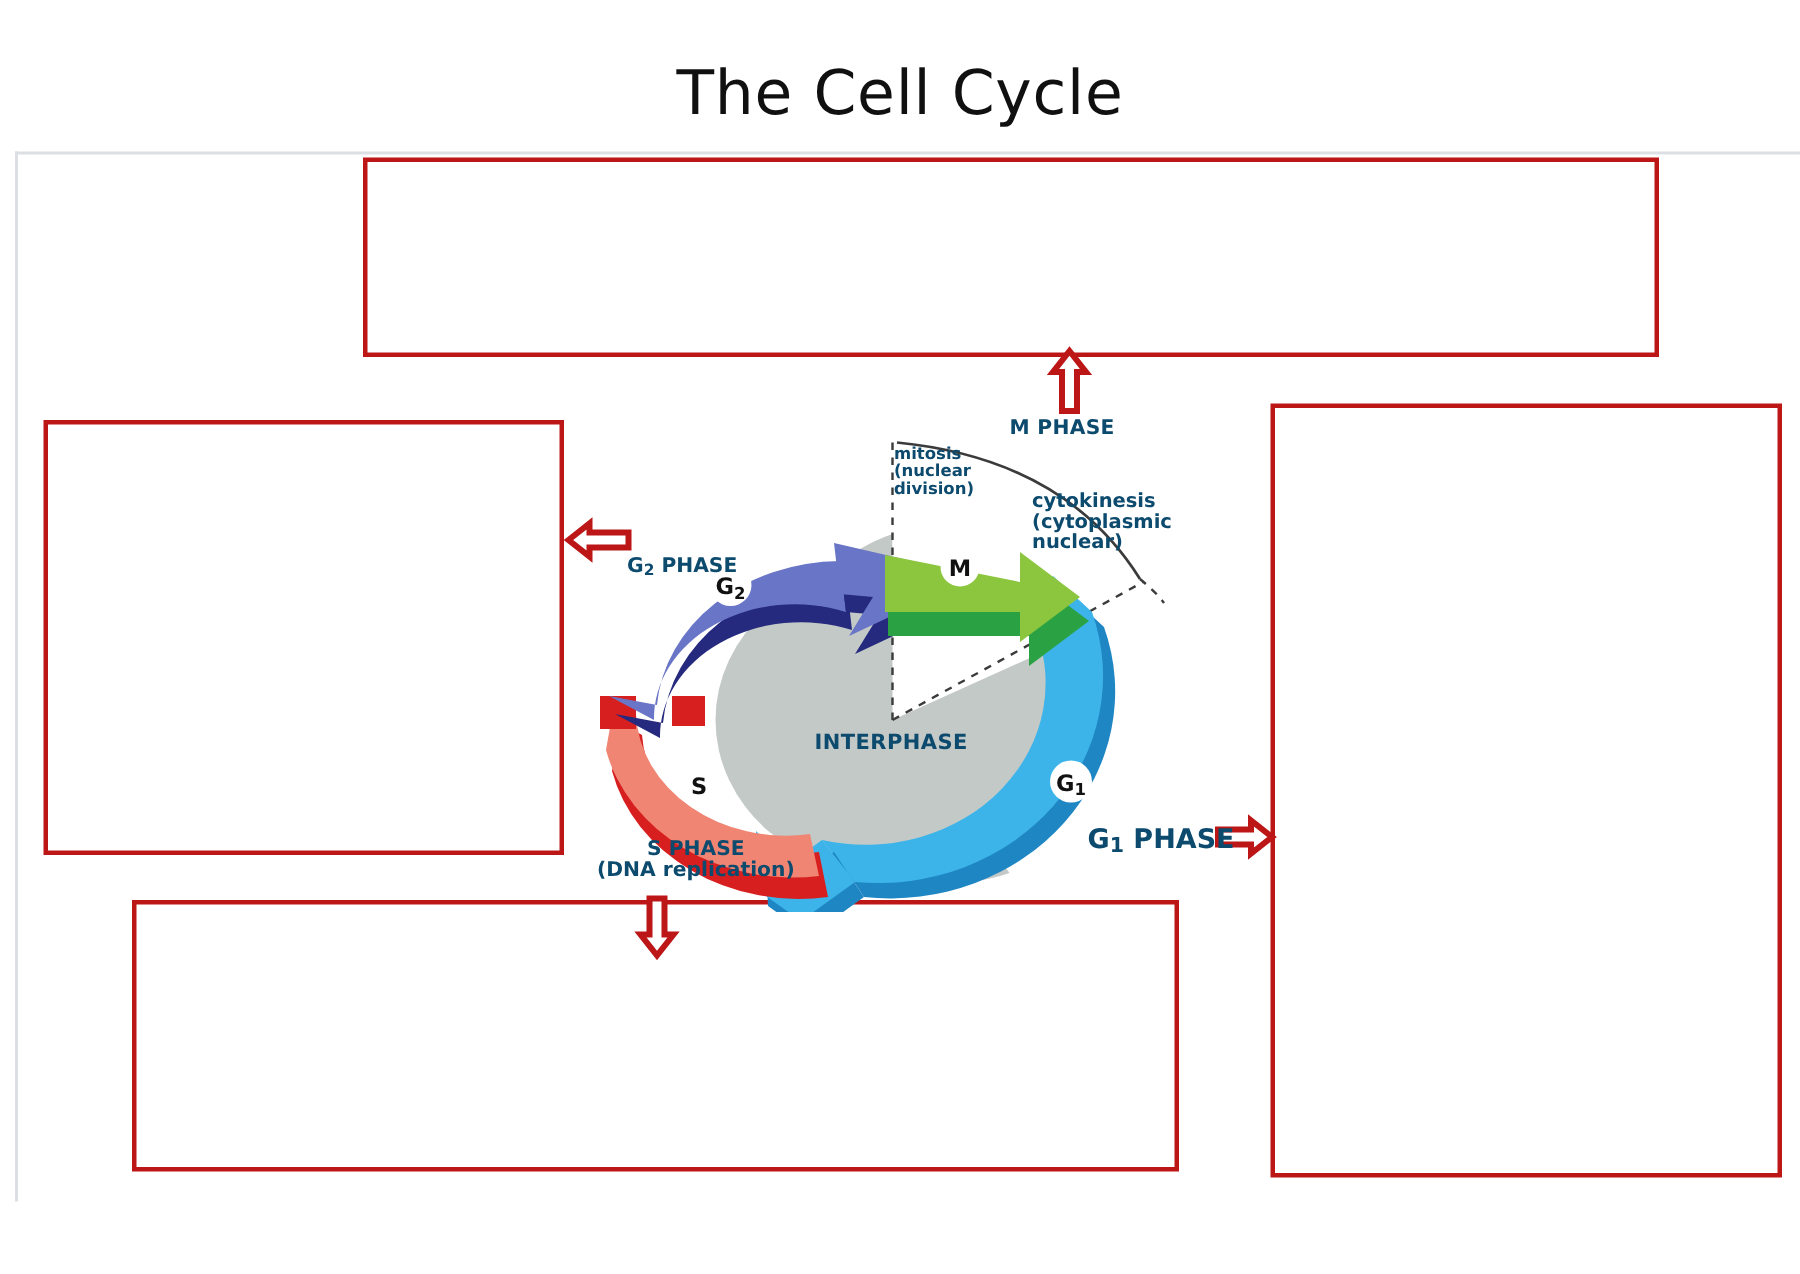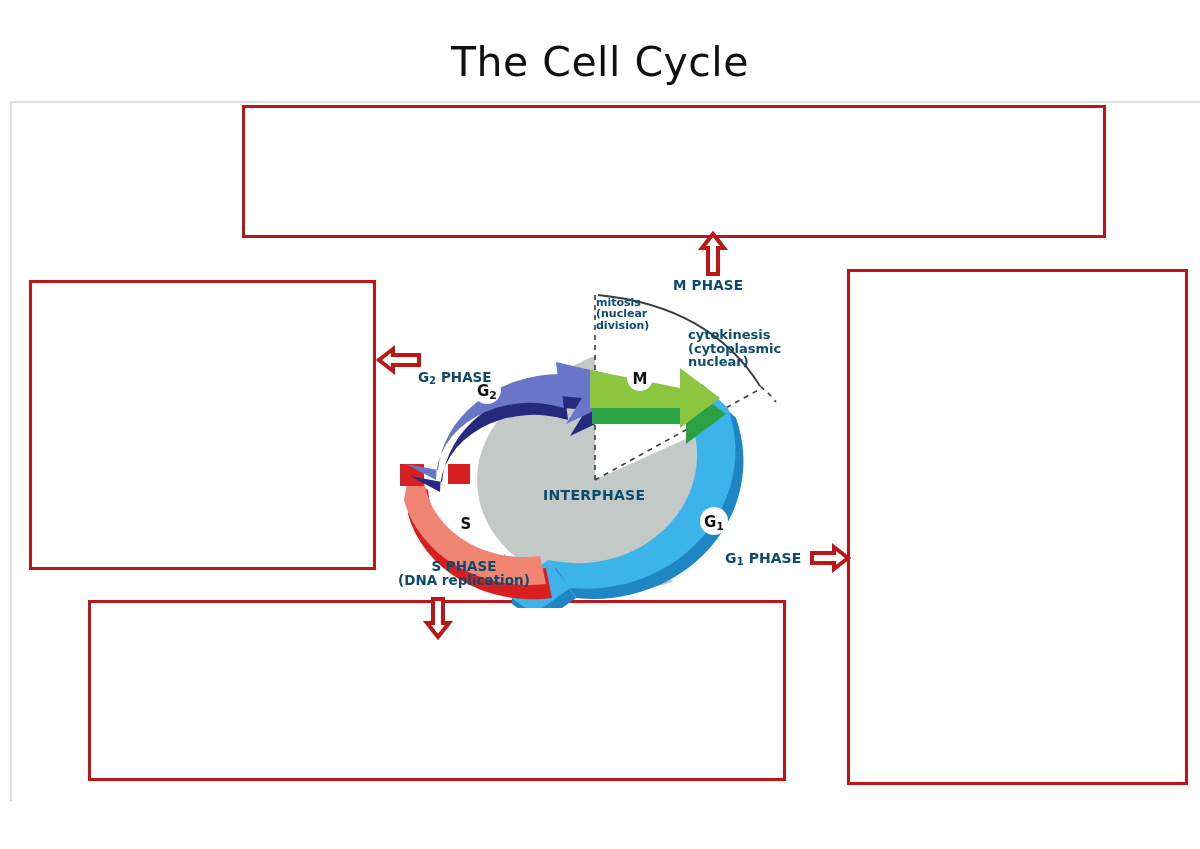--- a/index.html
+++ b/index.html
@@ -93,21 +93,21 @@
     font-weight: bold;
     color: #0c4a6e;
     line-height: 1.04;
     white-space: pre-line;
   }
   #lbl-mphase       { left: 673px; top: 278px; font-size: 13.5px; letter-spacing: 0.2px; }
   #lbl-mitosis      { left: 596px; top: 297px; font-size: 11px; }
   #lbl-cytokinesis  { left: 688px; top: 328px; font-size: 13px; }
   #lbl-interphase   { left: 543px; top: 488px; font-size: 14px; letter-spacing: 0.3px; }
   #lbl-g2phase      { left: 418px; top: 349px; font-size: 13.5px; margin-top: 21px; }
-  #lbl-g1phase      { left: 725px; top: 551px; font-size: 14px; }
+  #lbl-g1phase      { left: 725px; top: 551px; font-size: 18px; }
   #lbl-sphase       { left: 398px; top: 559px; font-size: 13.5px; text-align: center; }
   .dg-label sub { font-size: 0.76em; vertical-align: -0.22em; }
 </style>
 </head>
 <body>
 
 <div id="page">
 
   <div id="slide-title">The Cell Cycle</div>
 

